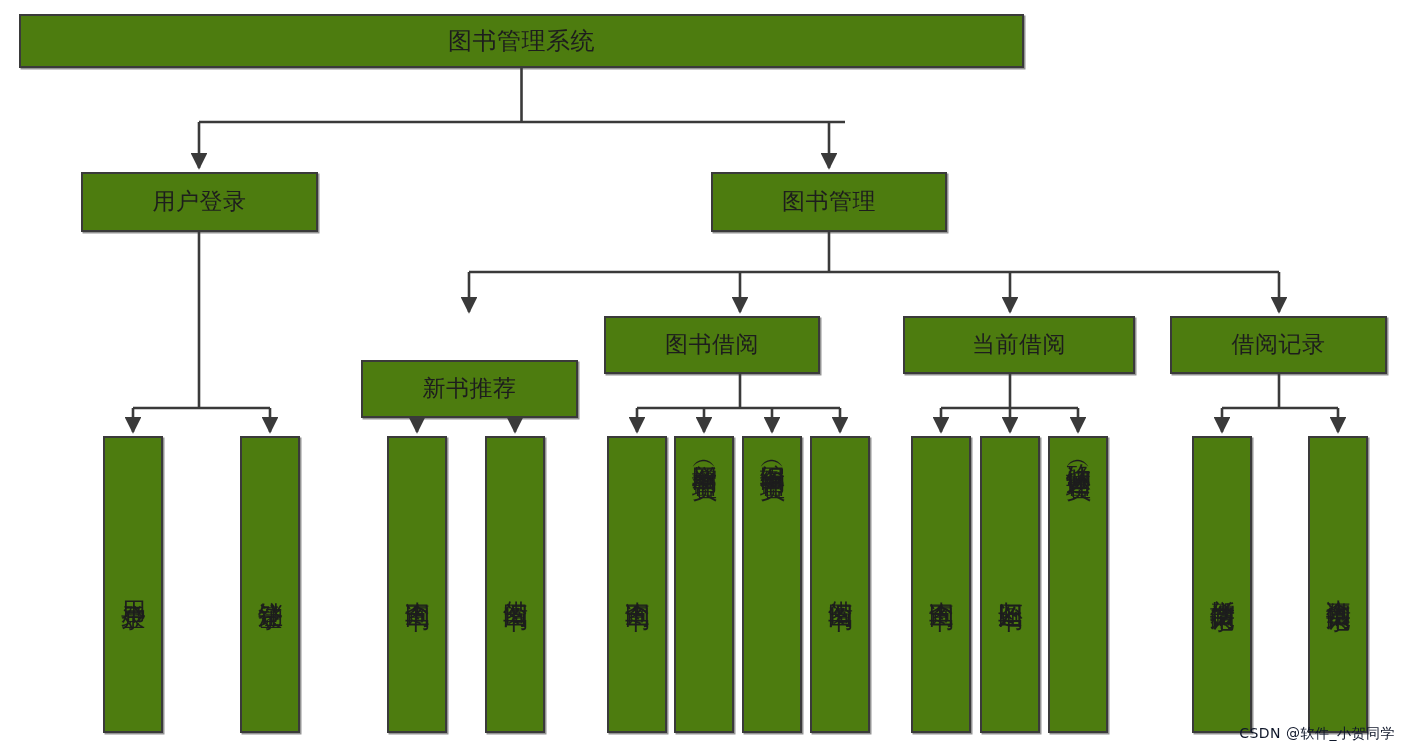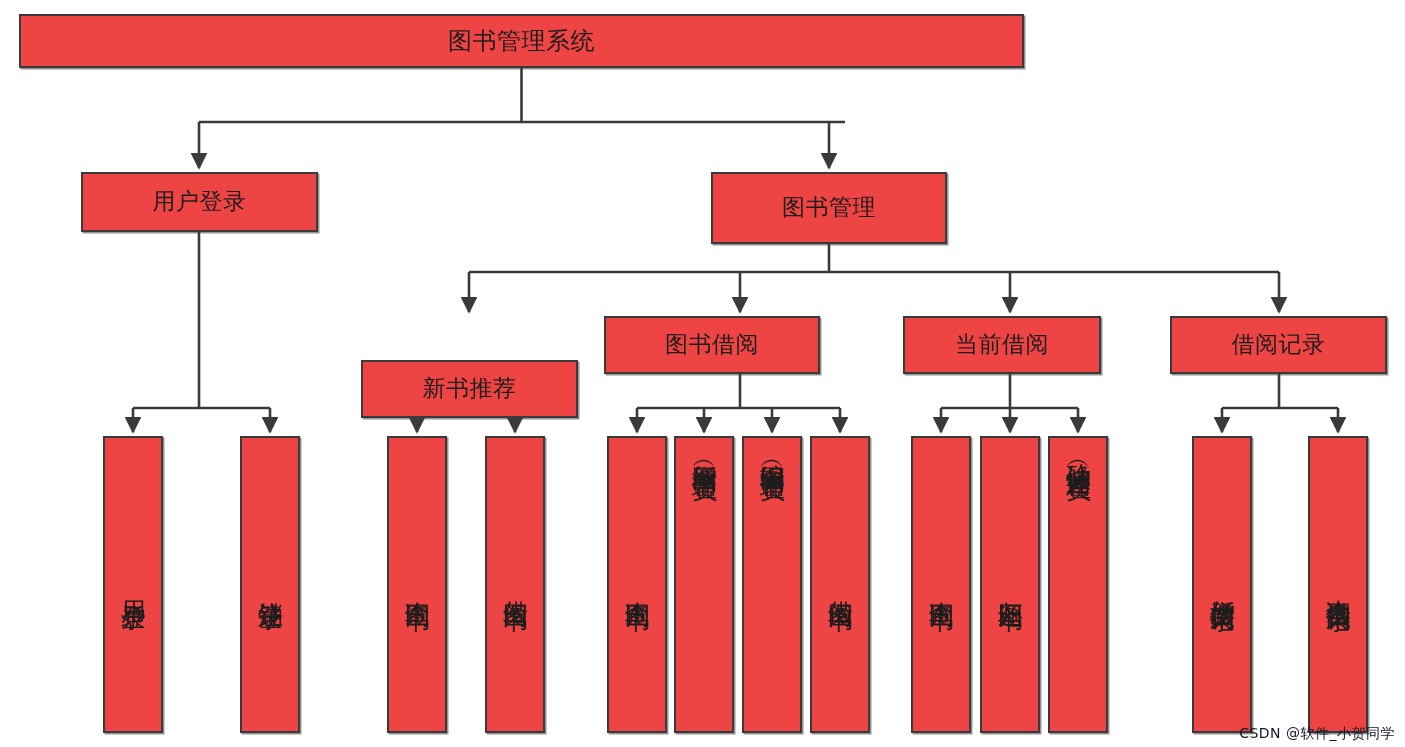--- a/index.html
+++ b/index.html
@@ -21,21 +21,21 @@
   #edge-layer {
     position: absolute;
     left: 0;
     top: 0;
     width: 1405px;
     height: 747px;
   }
   .node {
     position: absolute;
     box-sizing: border-box;
-    background: #ef4444;
+    background: #4d7c0f;
     border: 2px solid #3a3a3a;
     box-shadow: 1.5px 1.5px 0 0 rgba(60,60,60,0.55);
     display: flex;
     align-items: center;
     justify-content: center;
     color: #1d1d1d;
     z-index: 2;
   }
   .node-label {
     display: block;
@@ -134,31 +134,31 @@
     </g>
   </svg>
 
   <div class="node horizontal root" style="left:19px; top:14px; width:1005px; height:54px;">
     <span class="node-label">图书管理系统</span>
   </div>
 
   <div class="node horizontal" style="left:81px; top:172px; width:237px; height:60px;">
     <span class="node-label">用户登录</span>
   </div>
-  <div class="node horizontal" style="left:711px; top:172px; width:236px; height:72px;">
+  <div class="node horizontal" style="left:711px; top:172px; width:236px; height:60px;">
     <span class="node-label">图书管理</span>
   </div>
 
   <div class="node horizontal" style="left:361px; top:316px; width:217px; height:58px;margin-top:44px;">
     <span class="node-label">新书推荐</span>
   </div>
   <div class="node horizontal" style="left:604px; top:316px; width:216px; height:58px;">
     <span class="node-label">图书借阅</span>
   </div>
-  <div class="node horizontal" style="left:903px; top:316px; width:198px; height:58px;align-items:center;">
+  <div class="node horizontal" style="left:903px; top:316px; width:232px; height:58px;align-items:center;">
     <span class="node-label">当前借阅</span>
   </div>
   <div class="node horizontal" style="left:1170px; top:316px; width:217px; height:58px;">
     <span class="node-label">借阅记录</span>
   </div>
 
   <div class="node vertical centered" style="left:103px; top:436px; width:60px; height:297px;">
     <span class="node-label">用户登录</span>
   </div>
   <div class="node vertical centered" style="left:240px; top:436px; width:60px; height:297px;">

